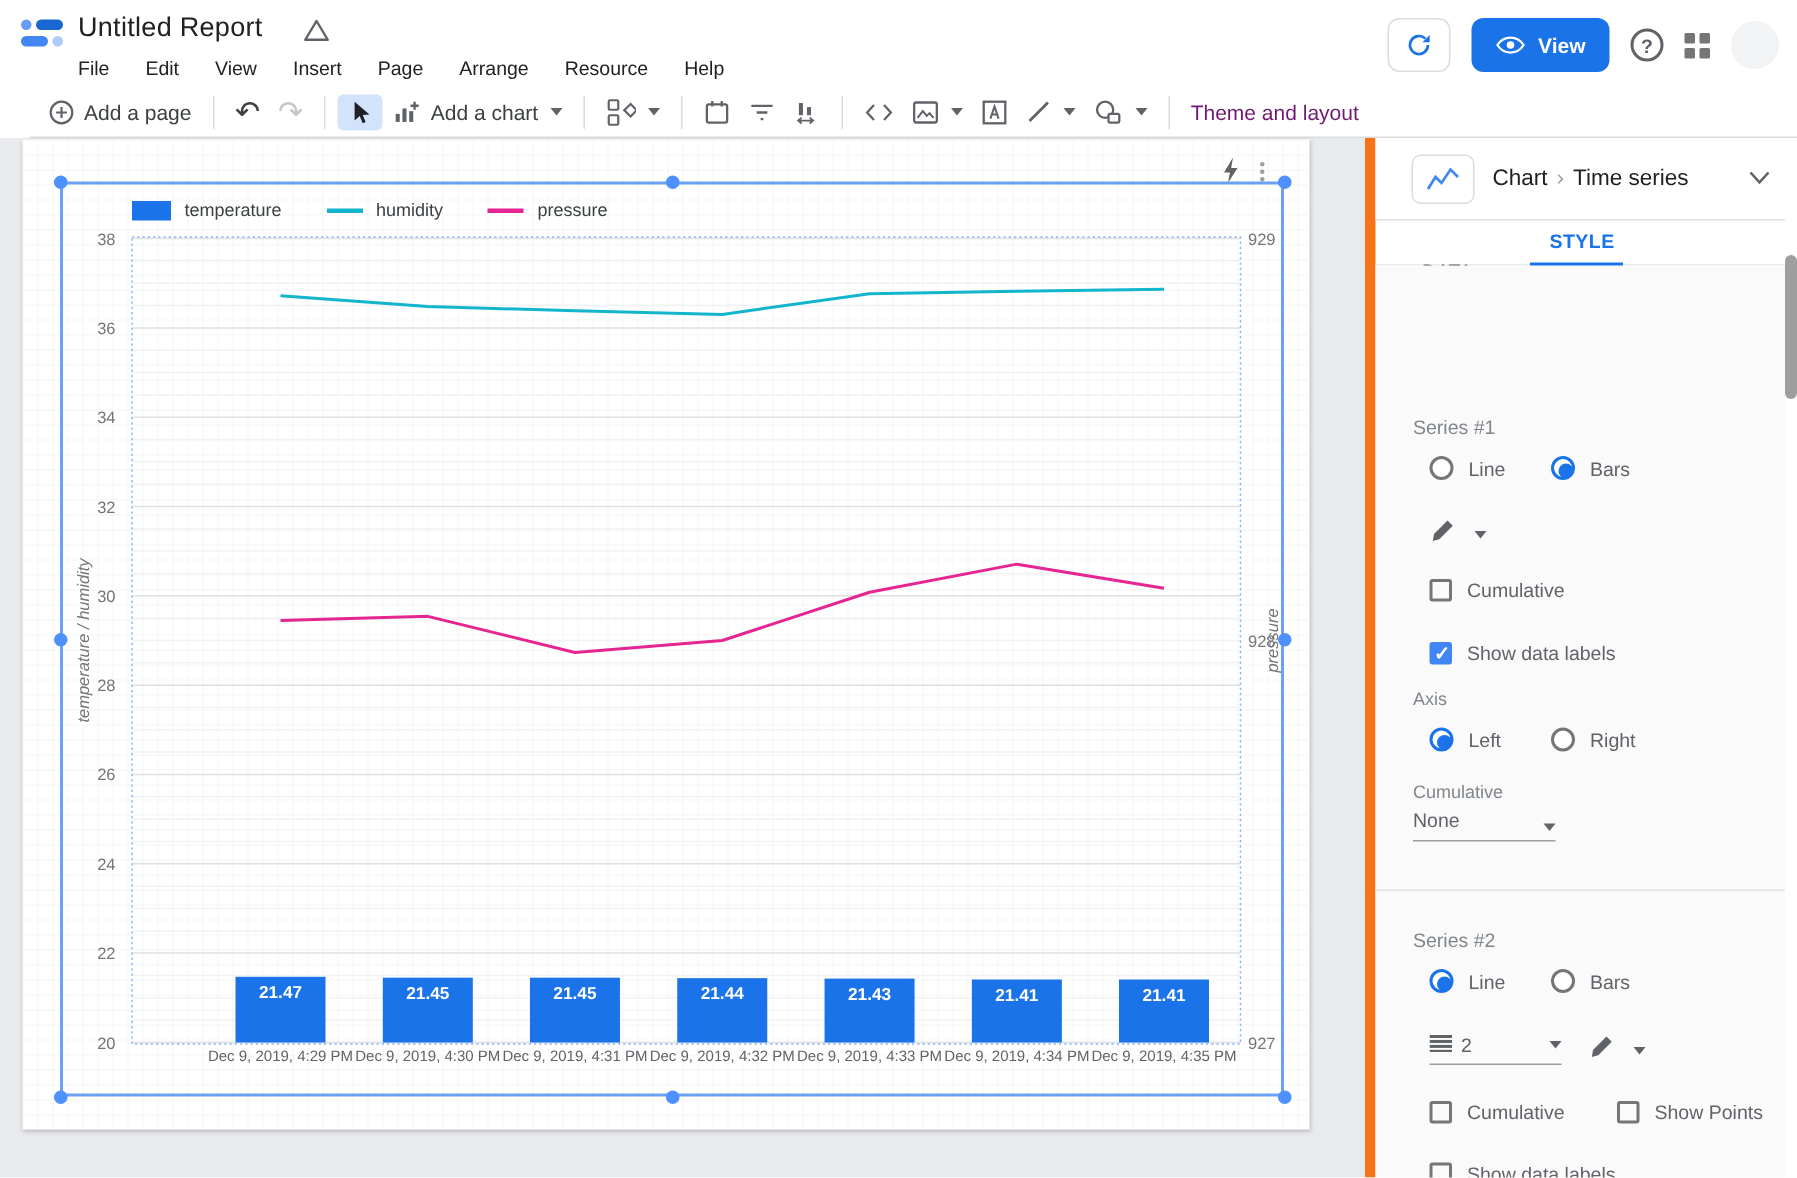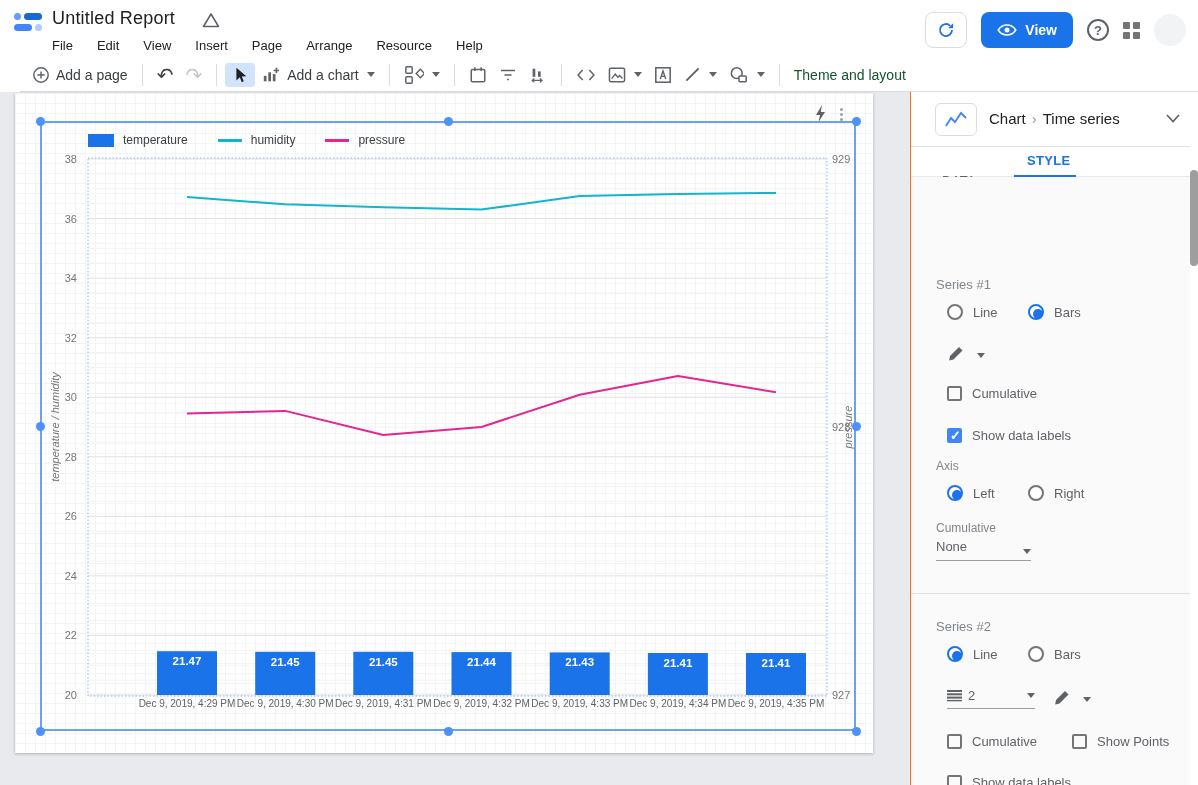--- a/index.html
+++ b/index.html
@@ -68,21 +68,21 @@
   .sel-rect { position:absolute; left:25px; top:28px; width:816px; height:610px;
     border:2px solid #6ba1f2; pointer-events:none; }
   .handle { position:absolute; width:9px; height:9px; border-radius:50%; background:#4d90fe; }
   .bolt-btn { position:absolute; left:797px; top:12px; width:18px; height:18px; }
   .kebab-btn { position:absolute; left:820px; top:12px; width:12px; height:18px;
     display:flex; flex-direction:column; align-items:center; justify-content:center; gap:2px; }
   .kebab-btn i { width:3px; height:3px; border-radius:50%; background:#9aa0a6; }
 
   
   .panel { position:absolute; left:910px; top:92px; width:288px; height:693px; background:#fff;
-    border-left:1px solid #f97316; }
+    border-left:7px solid #f97316; }
   .panel-head { position:absolute; left:0; top:0; width:100%; height:55px; background:#fff;
     border-bottom:1px solid #e0e0e0; }
   .ptype-ico { position:absolute; left:24px; top:11px; width:42px; height:33px;
     border:1px solid #dadce0; border-radius:6px; display:flex; align-items:center; justify-content:center; }
   .crumb { position:absolute; left:78px; top:18px; font-size:15px; color:#202124; }
   .crumb .sep { color:#9aa0a6; margin:0 6px; }
   .panel-chev { position:absolute; right:18px; top:22px; }
   .ptabs { position:absolute; left:0; top:55px; width:100%; height:30px; border-bottom:1px solid #e8eaed; }
   .ptab { position:absolute; top:6px; font-size:13px; letter-spacing:.3px; cursor:pointer; }
   .ptab.data { left:31px; color:#5f6368;margin-top:20px; }
@@ -255,21 +255,21 @@
     </div>
     <div class="tb-item">
       <svg class="tbico" width="20" height="18" viewBox="0 0 22 20">
         <circle cx="8.5" cy="8" r="6" fill="none" stroke="#5f6368" stroke-width="1.7"></circle>
         <rect x="11" y="11" width="8" height="6.5" rx="1" fill="#fff" stroke="#5f6368" stroke-width="1.7"></rect>
       </svg>
       <span class="caret tb-caret"></span>
     </div>
     <div class="tb-sep"></div>
     <div class="tb-item">
-      <span class="tb-label" style="color:#14532d">Theme and layout</span>
+      <span class="tb-label" style="color:#701a75">Theme and layout</span>
     </div>
   </div>
 
   <div class="canvas">
     <div class="page">
       <svg class="chart-svg" id="chartSvg" width="858" height="660" viewBox="0 0 858 660">
           <line x1="73" y1="602.0" x2="812" y2="602.0" stroke="#e0e0e0" stroke-width="1"></line>
           <line x1="73" y1="587.1" x2="812" y2="587.1" stroke="#f2f2f2" stroke-width="1"></line>
           <line x1="73" y1="572.2" x2="812" y2="572.2" stroke="#f2f2f2" stroke-width="1"></line>
           <line x1="73" y1="557.3" x2="812" y2="557.3" stroke="#f2f2f2" stroke-width="1"></line>

